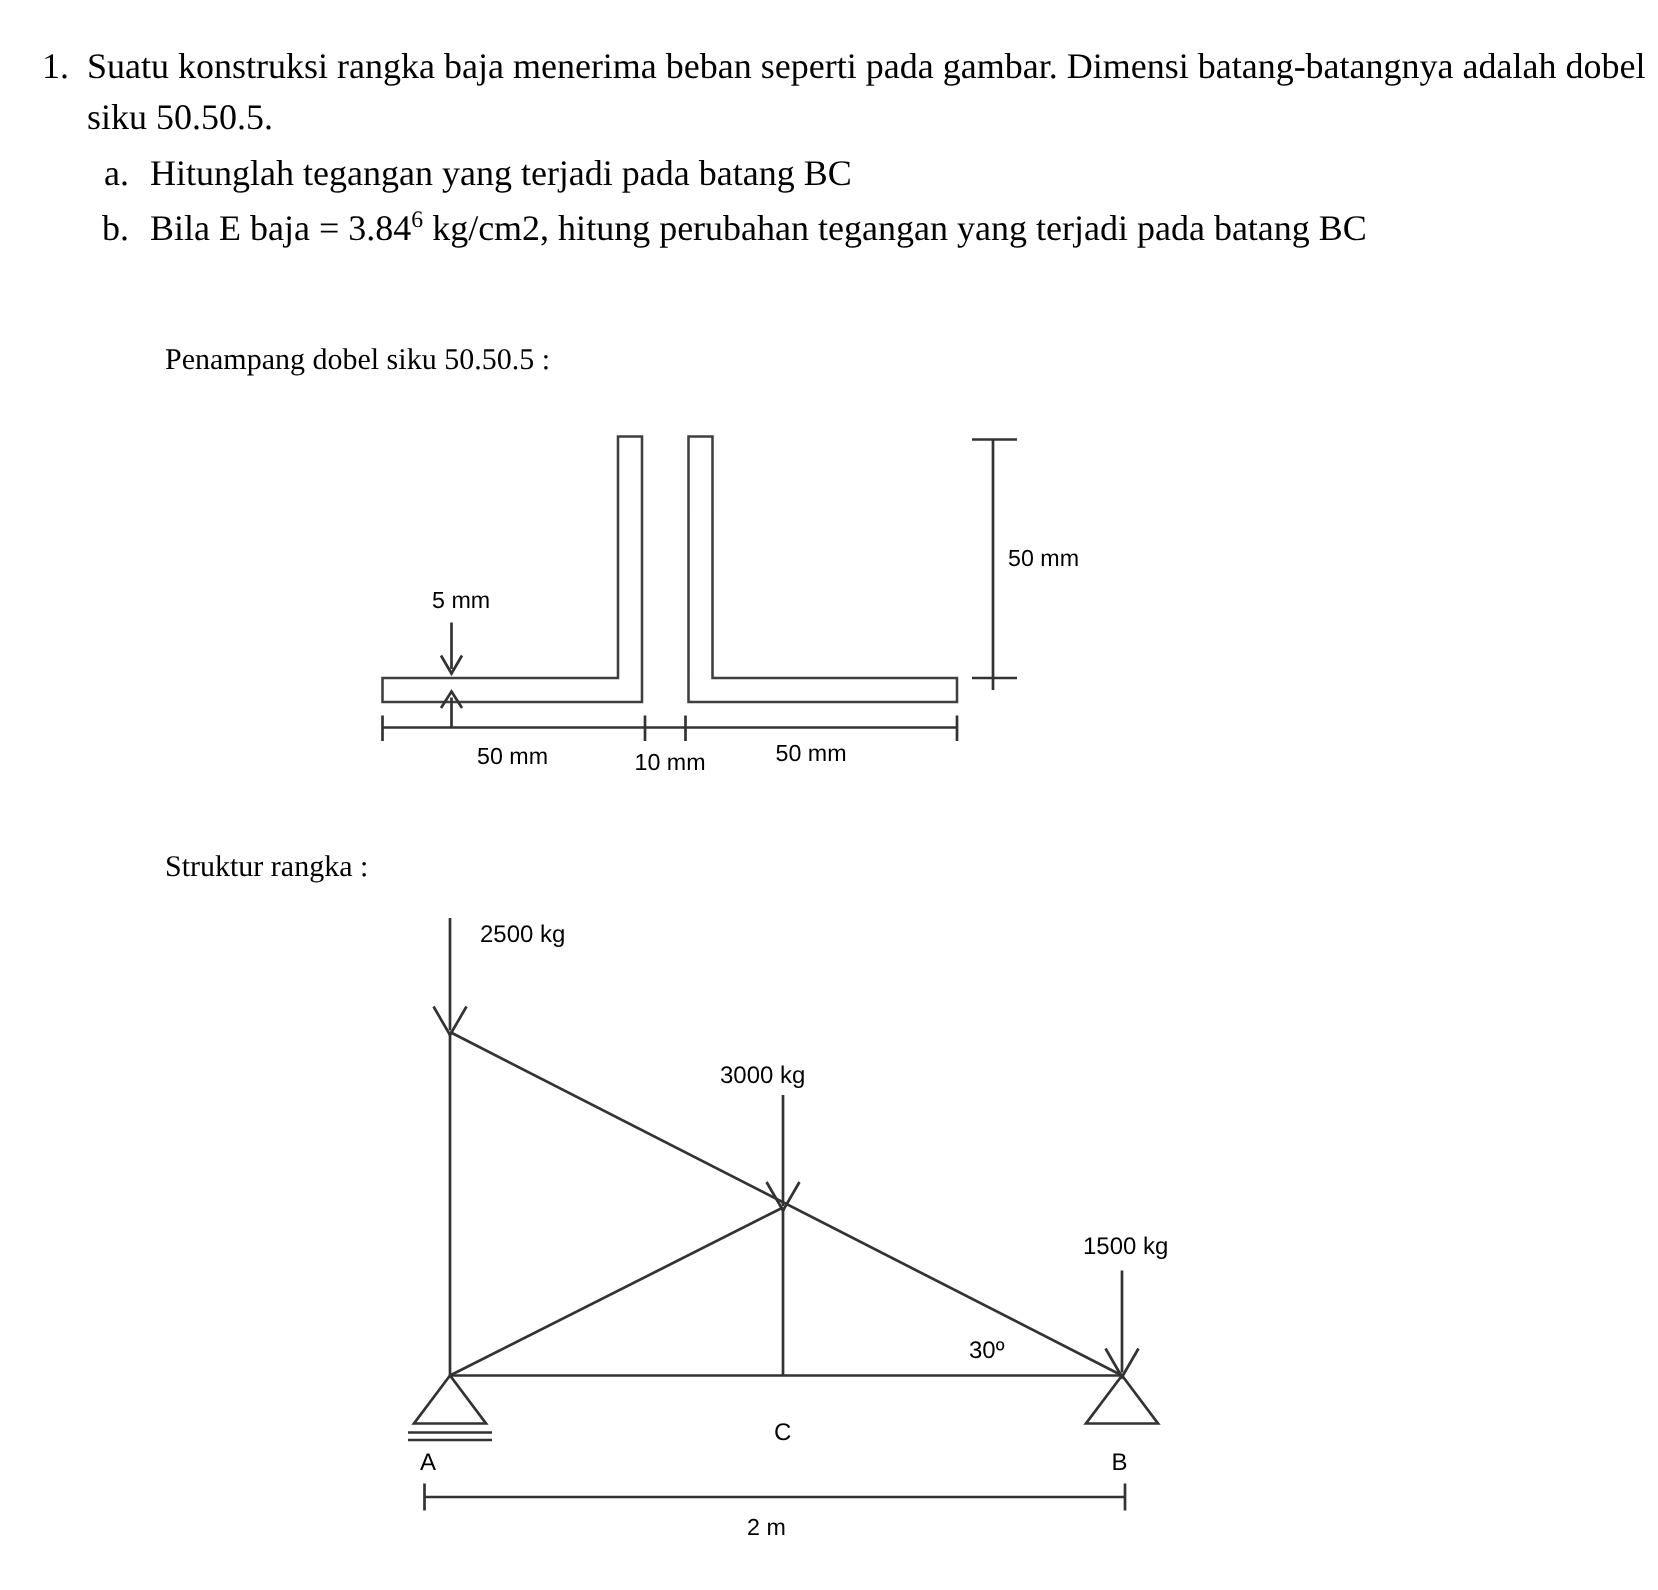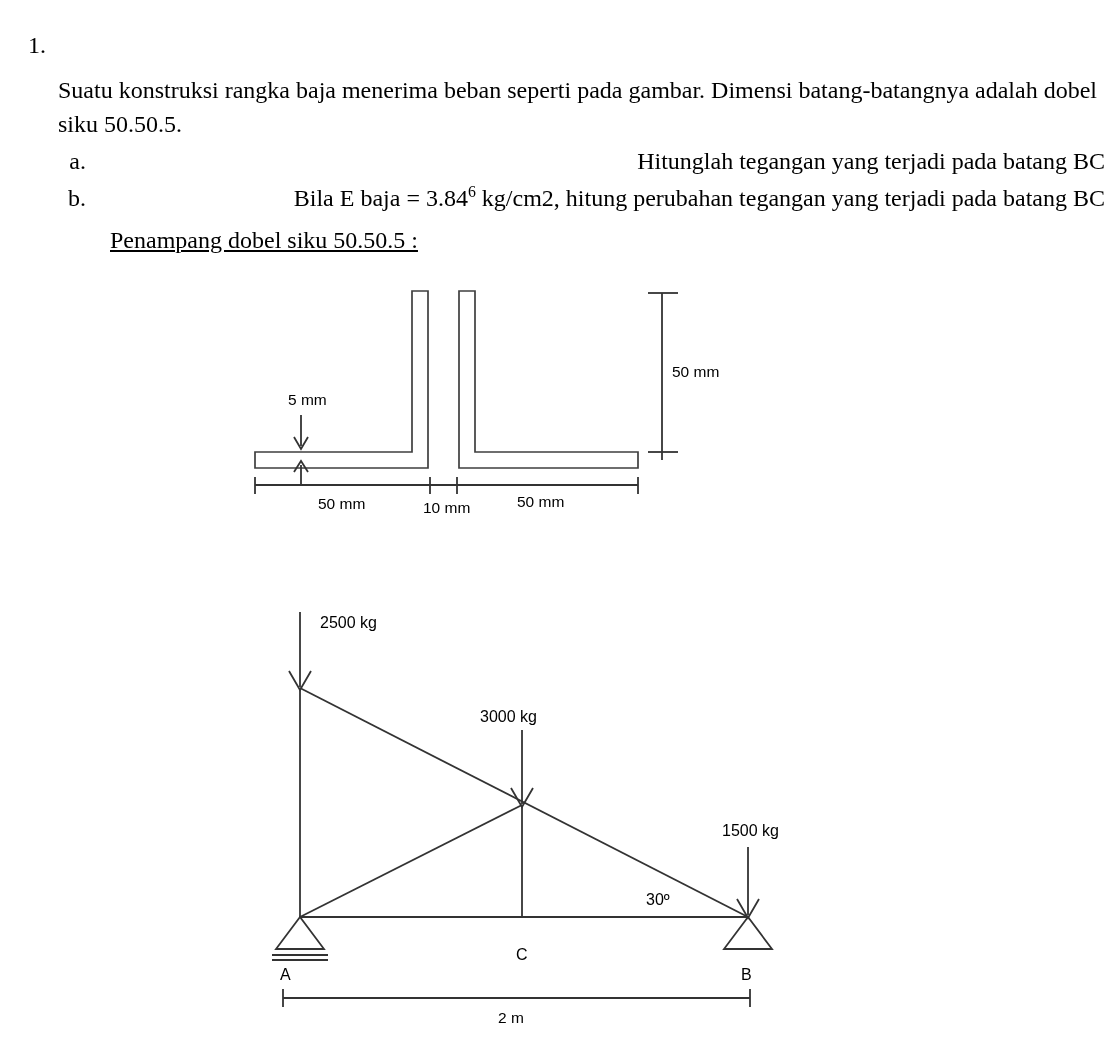--- a/index.html
+++ b/index.html
@@ -37,48 +37,46 @@
   }
   .qnum {
     width: 46px;
     text-align: right;
     padding-right: 12px;
     flex: none;
   }
   .qbody {
     flex: 1;
     padding-right: 4px;
-    margin-top: 45px;
   }
   .sub-row {
     display: flex;
     align-items: flex-start;
     font-size: 24px;
     line-height: 34px;
     margin-top: 3px;
   }
   .sub-label {
     width: 86px;
     text-align: right;
     padding-right: 14px;
     flex: none;
   }
-  .sub-body { flex: 1; text-align: right; }
+  .sub-body { flex: 1; }
   sup.exp {
     font-size: 0.66em;
     vertical-align: super;
     line-height: 0;
   }
   .caption {
     position: absolute;
-    font-size: 24px;
+    font-size: 20px;
     line-height: 32px;
     font-family: "Liberation Serif", "DejaVu Serif", serif;
     white-space: nowrap;
-    text-decoration: underline;
   }
   #caption-penampang { left: 110px; top: 224px; }
   #caption-struktur  { left: 110px; top: 562px; }
 
   
   svg { display: block; }
   #section-figure {
     position: absolute;
     left: 240px;
     top: 275px;
@@ -132,20 +130,21 @@
       </div>
     </div>
 
     <div class="sub-row">
       <div class="sub-label">b.</div>
       <div class="sub-body"><span>Bila E baja = 3.84</span><sup class="exp">6</sup><span> kg/cm2, hitung perubahan tegangan yang terjadi pada batang BC</span></div>
     </div>
   </div>
 
   <div class="caption" id="caption-penampang">Penampang dobel siku 50.50.5 :</div>
+  <div class="caption" id="caption-struktur">Struktur rangka :</div>
 
   <svg id="section-figure" width="530" height="240" viewBox="0 0 530 240">
 
     <path class="shape-outline" d="M 172 16 L 188 16 L 188 193 L 15 193 L 15 177 L 172 177 Z"></path>
 
     <path class="shape-outline" d="M 219 16 L 235 16 L 235 177 L 398 177 L 398 193 L 219 193 Z"></path>
 
     <g>
       <line class="stroke-mid" x1="61" y1="140" x2="61" y2="171"></line>
       <path class="stroke-mid" d="M 54 162 L 61 174 L 68 162"></path>

